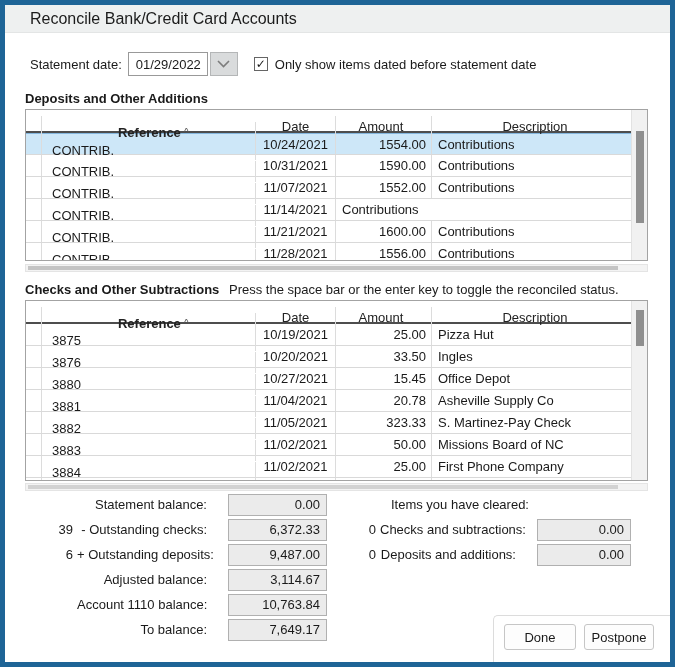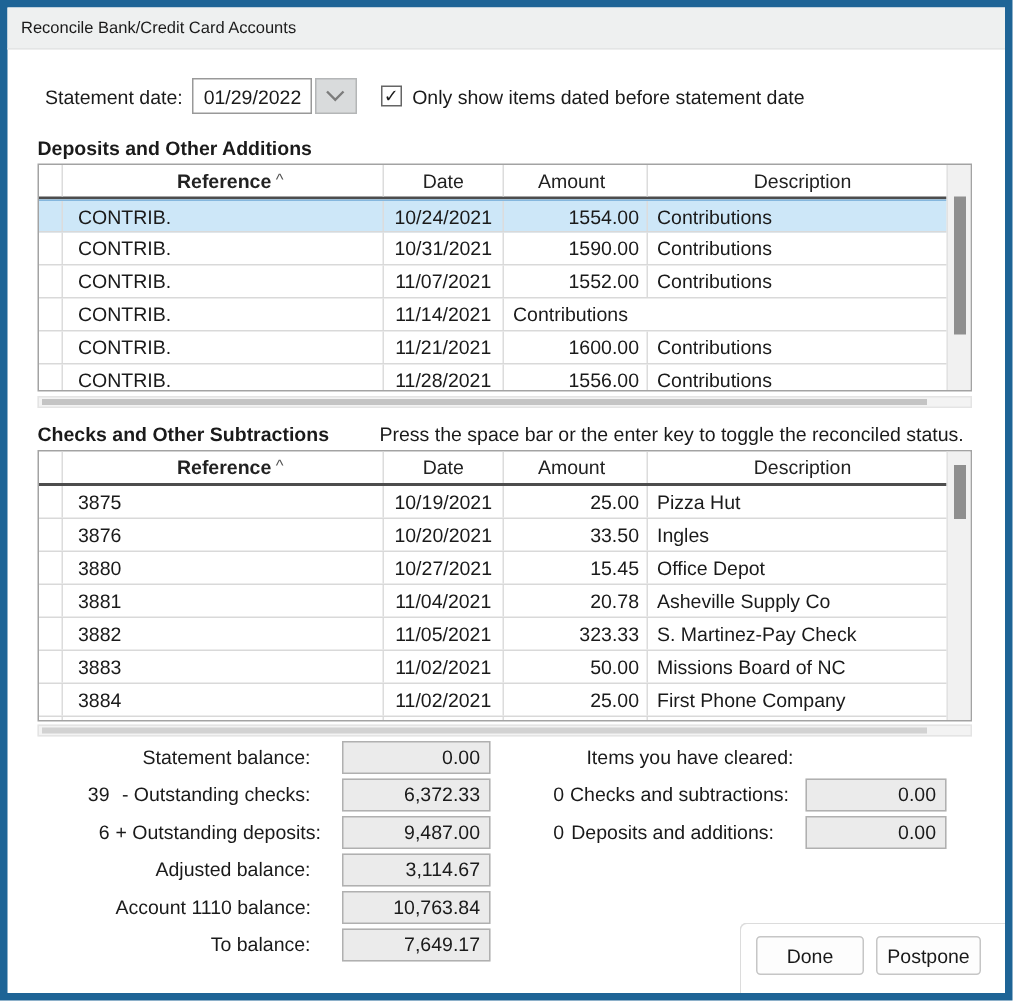--- a/index.html
+++ b/index.html
@@ -11,22 +11,22 @@
   .window {
     width:675px; height:667px;
     border:5px solid var(--accent, #1e6496);
     background:#fff; position:relative;
   }
   .content { position:absolute; inset:0; }
 
   .titlebar {
     position:absolute; top:0; left:0; right:0; height:28px;
     background: var(--titlebar, #eef0f0);
-    display:flex; align-items:center; padding-left:9px;
-    font-size:11px; color:#1b1b1b;
+    display:flex; align-items:center; padding-left:25px;
+    font-size:16px; color:#1b1b1b;
     border-bottom:1px solid #e3e5e5;
   }
 
   
   .statement-row { position:absolute; left:25px; top:47px; height:24px; display:flex; align-items:center; }
   .statement-row .lbl { margin-right:6px; }
   .datebox {
     width:80px; height:24px; border:1px solid #999; background:#fff;
     display:flex; align-items:center; padding-left:7px;
   }
@@ -58,21 +58,21 @@
     height:23px; border-bottom:2px solid #4d4d4d; align-items:center;
   }
   .thead .cell { color:#222; text-align:center; height:21px; line-height:21px; }
   .thead .cell.reference { font-weight:bold; }
   .sort { font-weight:normal; font-size:11px; color:#555; margin-left:3px; vertical-align:top; }
   .trow { height:22px; border-bottom:1px solid #d9d9d9; align-items:center; }
   .trow.selected { background: var(--selected, #cde7f8); border-top:1px solid #85b7de; }
   .cell { height:100%; display:flex; align-items:center; border-right:1px solid #dcdcdc; overflow:hidden; white-space:nowrap; }
   .thead .cell { display:block; }
   .cell.status {}
-  .cell.reference { padding-left:10px; }
+  .cell.reference { padding-left:10px;margin-top:12px; }
   .cell.date { justify-content:center; }
   .cell.amount { justify-content:flex-end; padding-right:5px; }
   .cell.description { padding-left:6px; border-right:none; }
 
   .vscroll {
     position:absolute; top:0; right:0; bottom:0; width:16px;
     background:#f1f1f1; border-left:1px solid #e2e2e2;
   }
   .vthumb { position:absolute; left:4px; width:8px; background:#8f8f8f; }
   .vthumb.vt1 { top:21px; height:92px; }
@@ -199,21 +199,21 @@
         </div>
       <div class="vscroll">
         <div class="vthumb vt1"></div>
       </div>
     </div>
     <div class="hscroll hs1">
       <div class="hthumb"></div>
     </div>
 
     <div class="section-title" style="left:20px; top:277px;">Checks and Other Subtractions</div>
-    <div class="hint" style="left:248px; top:277px;">Press the space bar or the enter key to toggle the reconciled status.</div>
+    <div class="hint" style="left:224px; top:277px;">Press the space bar or the enter key to toggle the reconciled status.</div>
 
     <div class="table t2">
       <div class="thead">
         <div class="cell status"></div>
         <div class="cell reference"><span>Reference</span><span class="sort">^</span></div>
         <div class="cell date">Date</div>
         <div class="cell amount">Amount</div>
         <div class="cell description">Description</div>
       </div>
       <div>

